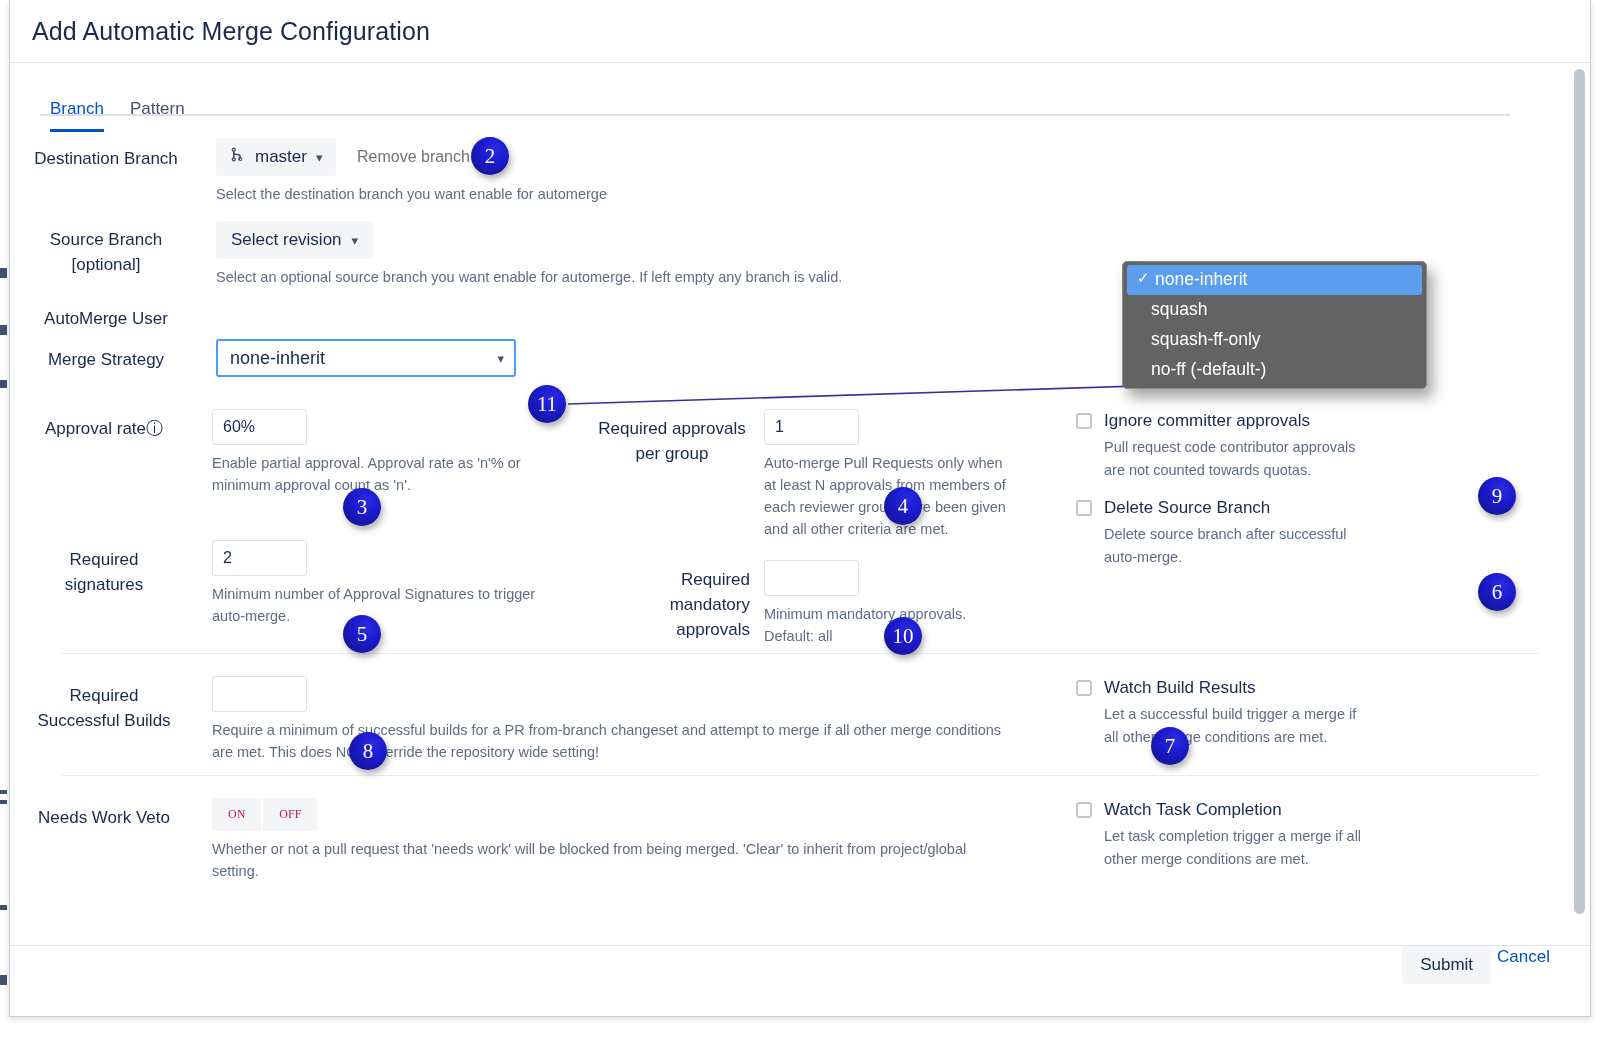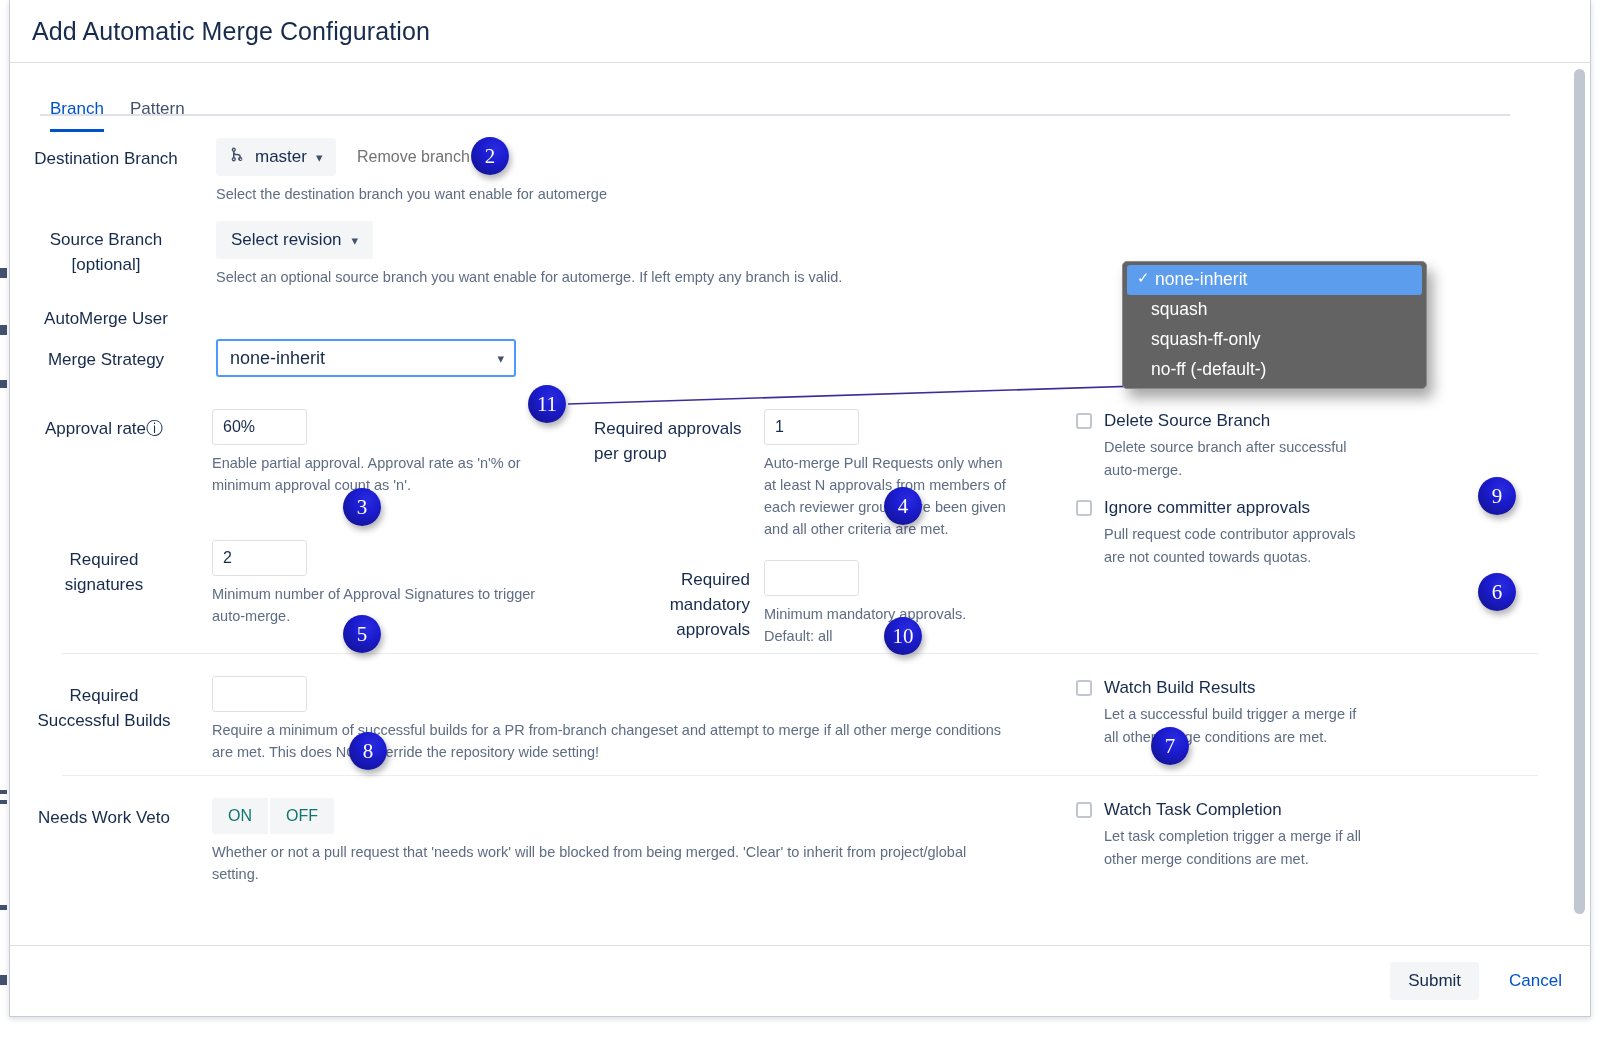--- a/index.html
+++ b/index.html
@@ -61,23 +61,23 @@
   .scroll-thumb {
     position:absolute; right: 3px; top: 6px; width: 11px; height: 845px;
     background: #c1c7d0; border-radius: 6px;
   }
 
   .dlg-footer {
     position: absolute; left: 0; bottom: 0;
     width: 1580px; height: 71px;
     border-top: 1px solid #dfe1e6;
     background: #fff;
-    display:flex; align-items:center; justify-content:flex-end;
-    padding-right: 22px;
-    gap: 24px;
+    display:flex; align-items:flex-start; justify-content:flex-end;
+    padding-right: 34px;
+    gap: 0;
   }
   .btn-submit {
     background: #f4f5f7; color: #172b4d;
     border: none; border-radius: 3px;
     font-size: 17px; padding: 9px 18px; cursor: pointer;
     font-family: "Liberation Sans", sans-serif;
   }
   .btn-cancel {
     color: #0052cc; font-size: 17px; cursor: pointer;
     background:none;border:none;
@@ -197,22 +197,23 @@
   .cbox {
     width: 16px; height: 16px; border: 2px solid #c1c7d0; border-radius: 3px;
     background:#fff; flex: none; margin-top: 4px; cursor:pointer;
   }
   .cblabel { font-size: 17px; color:#172b4d; line-height: 24px; }
   .cbhint { font-size: 14.5px; color:#5e6c84; line-height: 23px; margin-top: 3px; max-width: 270px; }
 
   
   .toggle { display:inline-flex; }
   .toggle span {
-    background:#f4f5f7; font-size:16px; color:#0f766e; padding: 9px 16px;
+    background:#f4f5f7; font-size:12px; color:#be185d; padding: 9px 16px;
     cursor:pointer;
+    font-family:Liberation Serif, serif;
   }
   .toggle span:first-child { border-radius: 3px 0 0 3px; }
   .toggle span:last-child { border-radius: 0 3px 3px 0; margin-left: 2px;}
 
   
   .badge {
     position: absolute;
     width: 38px; height: 38px; border-radius: 50%;
     background: radial-gradient(circle at 62% 32%, #2a2ae0 0%, #1b1bd0 38%, #11117f 100%);
     color: #fff; font-size: 21px;
@@ -348,21 +349,21 @@
               </div>
               <div class="field">
                 <input class="inp w95" value="2" style="">
                 <div class="hint" style="max-width:370px">Minimum number of Approval Signatures to trigger auto-merge.</div>
               </div>
             </div>
           </div>
 
           <div class="cell cellmid">
             <div class="row">
-              <div class="lbl" style="text-align:left">
+              <div class="lbl" style="text-align:center">
                 <div>Required approvals</div>
                 <div>per group</div>
               </div>
               <div class="field">
                 <input class="inp w95" value="1" style="">
                 <div class="hint" style="max-width:360px">Auto-merge Pull Requests only when at least N approvals from members of each reviewer group have been given and all other criteria are met.</div>
               </div>
             </div>
 
             <div class="row" style="margin-top:20px">
@@ -375,29 +376,29 @@
                 <input class="inp w95" value="" style="">
                 <div class="hint" style="max-width:360px">Minimum mandatory approvals. Default: all</div>
               </div>
             </div>
           </div>
 
           <div class="cell" style="padding-left:18px">
             <div class="cbrow">
               <div class="cbox"></div>
               <div>
-                <div class="cblabel">Delete Source Branch</div>
-                <div class="cbhint">Delete source branch after successful auto-merge.</div>
+                <div class="cblabel">Ignore committer approvals</div>
+                <div class="cbhint">Pull request code contributor approvals are not counted towards quotas.</div>
               </div>
             </div>
             <div class="cbrow">
               <div class="cbox"></div>
               <div>
-                <div class="cblabel">Ignore committer approvals</div>
-                <div class="cbhint">Pull request code contributor approvals are not counted towards quotas.</div>
+                <div class="cblabel">Delete Source Branch</div>
+                <div class="cbhint">Delete source branch after successful auto-merge.</div>
               </div>
             </div>
           </div>
         </div>
 
         <div class="hsep"></div>
 
         <div class="grid" style="padding-top:22px;padding-bottom:12px">
           <div class="cell" style="grid-column: span 2">
             <div class="row">

